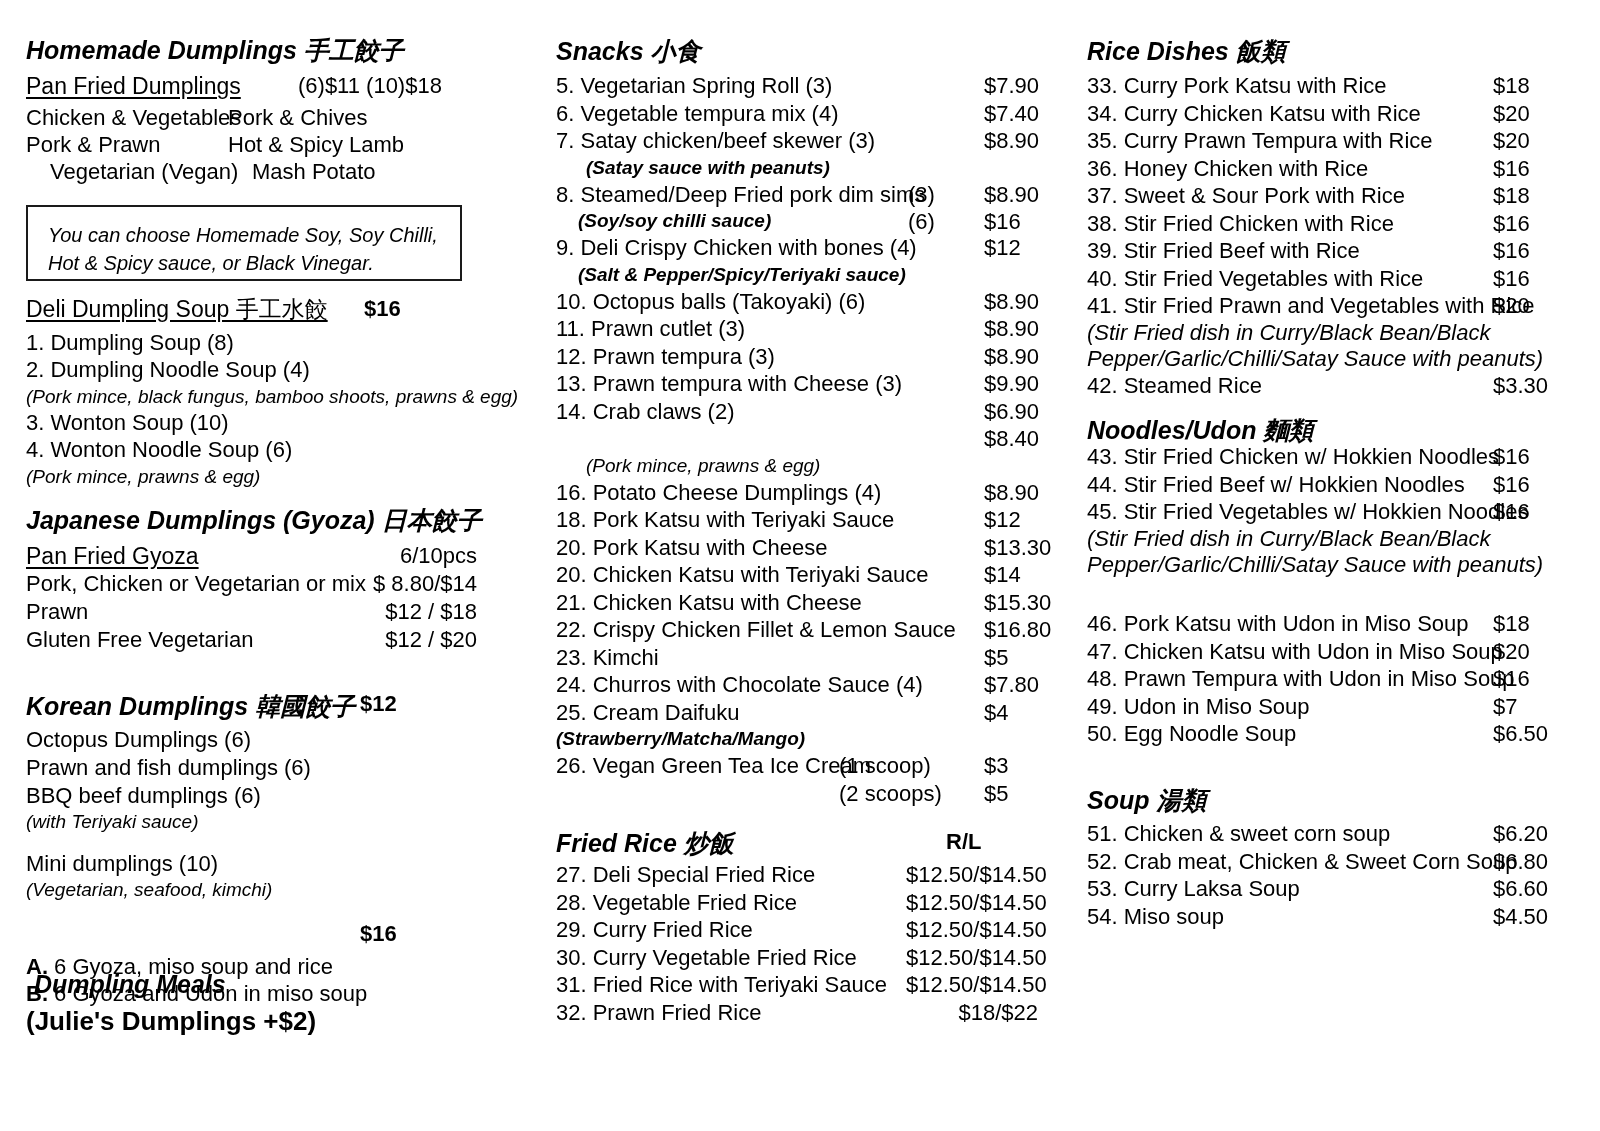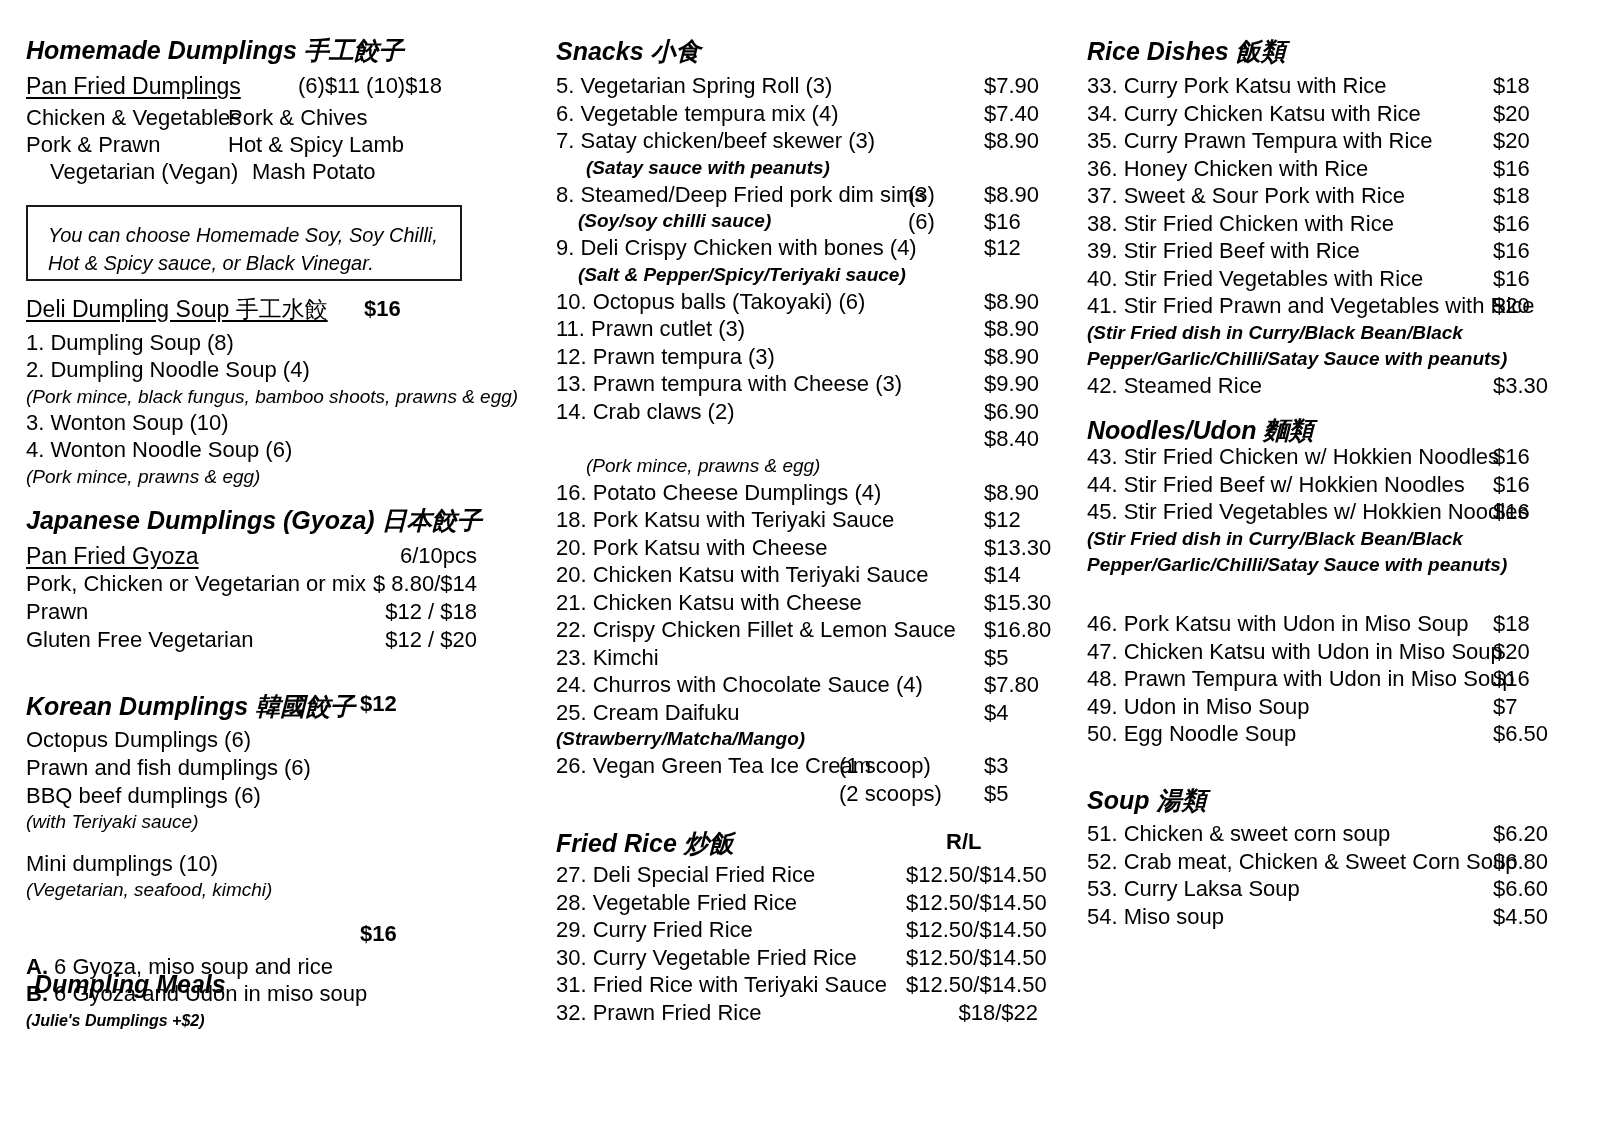--- a/index.html
+++ b/index.html
@@ -48,23 +48,22 @@
     line-height: 27.5px;
     white-space: nowrap;
   }
   .note {
     font-size: 19px;
     line-height: 26px;
     font-style: italic;
     white-space: nowrap;
   }
   .note-b {
-    font-size: 16px;
+    font-size: 26px;
     line-height: 26px;
-    font-style: italic;
     font-weight: bold;
     white-space: nowrap;
   }
   .bold { font-weight: bold; }
 
   
   .abs { position: absolute; }
 
   
   .c1-head        { left: 0;   top: 34px; }
@@ -185,21 +184,21 @@
   .row3 .nm {
     position: absolute; left: 0; top: 0;
     font-size: 22px; line-height: 27.5px;
   }
   .row3 .pr {
     position: absolute; left: 406px; top: 0;
     font-size: 22px; line-height: 27.5px;
   }
   .row3.note-row { height: 26px; }
   .row3.note-row .nm {
-    font-size: 19px; font-style: italic; font-weight: bold; line-height: 26px;
+    font-size: 22px; font-style: italic; font-weight: normal; line-height: 26px;
   }
 </style>
 </head>
 <body>
 
 <div class="page">
 
   <div class="col col-1">
 
     <div class="abs sec-title c1-head">Homemade Dumplings 手工餃子</div>

